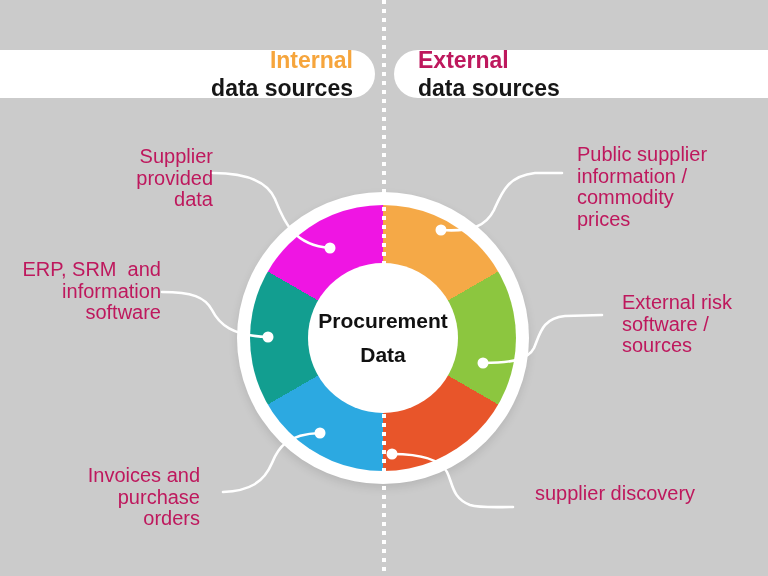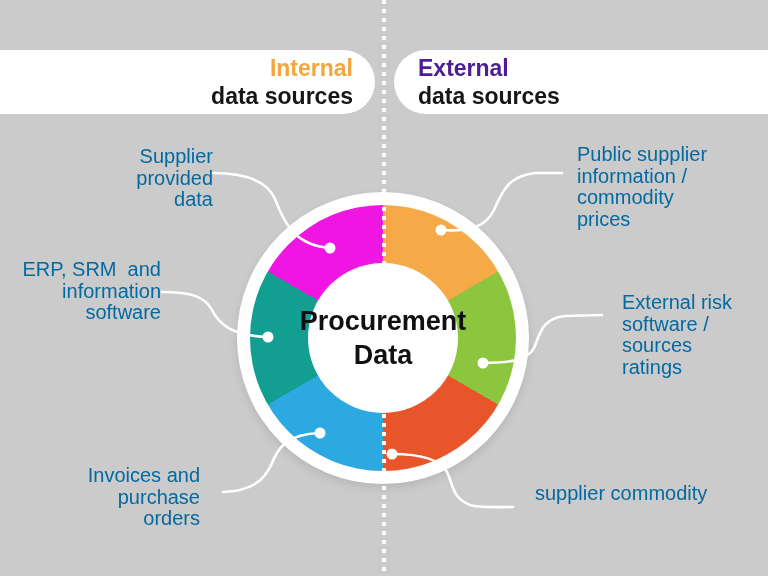--- a/index.html
+++ b/index.html
@@ -19,21 +19,21 @@
     position: absolute;
     left: 382px; top: 0;
     width: 4px; height: 576px;
     background: repeating-linear-gradient(to bottom, #FFFFFF 0 4px, transparent 4px 9px);
     z-index: 3;
   }
 
   
   .banner {
     position: absolute;
-    top: 50px; height: 64px;
+    top: 50px; height: 48px;
     background: #FFFFFF;
     display: flex; flex-direction: column; justify-content: center;
     font-weight: bold; font-size: 23px; line-height: 28px;
     z-index: 4;
     color: #161616;
   }
   .banner-left  { left: 0;    width: 375px; border-radius: 0 32px 32px 0; padding-right: 22px; text-align: right; }
   .banner-right { left: 394px; right: 0;    border-radius: 32px 0 0 32px; padding-left: 24px; text-align: left; }
 
   
@@ -50,38 +50,38 @@
     left: 13px; top: 13px;
     width: 266px; height: 266px;
     border-radius: 50%;
   }
   .pie-center {
     position: absolute;
     left: 308px; top: 263px;
     width: 150px; height: 150px;
     background: #FFFFFF; border-radius: 50%;
     display: flex; flex-direction: column; align-items: center; justify-content: center;
-    font-weight: bold; font-size: 27px; line-height: 34px;
+    font-weight: bold; font-size: 21px; line-height: 34px;
     color: #111111; white-space: nowrap;
     z-index: 6;
   }
 
   
   .leaders {
     position: absolute; left: 0; top: 0;
     width: 768px; height: 576px;
     z-index: 5;
     pointer-events: none;
   }
 
   
   .callout {
     position: absolute;
     font-size: 20px; line-height: 21.5px;
-    color: #0369a1;
+    color: #be185d;
     z-index: 4;
   }
   .callout div { white-space: pre; }
   .align-right { text-align: right; }
   .align-left  { text-align: left; }
 
   .co-supplier-provided { right: 555px; top: 146px; }
   .co-erp               { right: 607px; top: 259px; }
   .co-invoices          { right: 568px; top: 465px; }
   .co-public            { left: 577px;  top: 144px; }
@@ -94,21 +94,21 @@
 <div class="stage" style="background: rgb(203, 203, 203);">
 
   <div class="divider"></div>
 
   <div class="banner banner-left" style="color: rgb(22, 22, 22);">
     <div style="color: rgb(246, 165, 60);">Internal</div>
     <div>data sources</div>
   </div>
 
   <div class="banner banner-right" style="color: rgb(22, 22, 22);">
-    <div style="color: #4c1d95;">External</div>
+    <div style="color: #be185d;">External</div>
     <div>data sources</div>
   </div>
 
   <div class="pie-ring">
     <div class="pie-colors" style="background: conic-gradient(rgb(245, 169, 71) 0deg, rgb(245, 169, 71) 60deg, rgb(140, 198, 63) 60deg, rgb(140, 198, 63) 120deg, rgb(232, 85, 42) 120deg, rgb(232, 85, 42) 180deg, rgb(44, 169, 225) 180deg, rgb(44, 169, 225) 240deg, rgb(18, 158, 144) 240deg, rgb(18, 158, 144) 300deg, rgb(239, 21, 227) 300deg, rgb(239, 21, 227) 360deg);"></div>
   </div>
 
   <svg class="leaders" viewBox="0 0 768 576">
     <g stroke="#FFFFFF" stroke-width="2.6" fill="none" stroke-linecap="round">
       <path d="M213,173 C245,173 267,181 275,199 C283,219 292,245 330,248"></path>
@@ -155,20 +155,19 @@
   <div class="callout align-right co-invoices">
     <div>Invoices and</div>
     <div>purchase</div>
     <div>orders</div>
   </div>
 
   <div class="callout align-left co-risk">
     <div>External risk</div>
     <div>software /</div>
     <div>sources</div>
-    <div>ratings</div>
   </div>
 
   <div class="callout align-left co-bigdata">
-    <div>supplier commodity</div>
+    <div>supplier discovery</div>
   </div>
 
 </div>
 
 </body></html>

